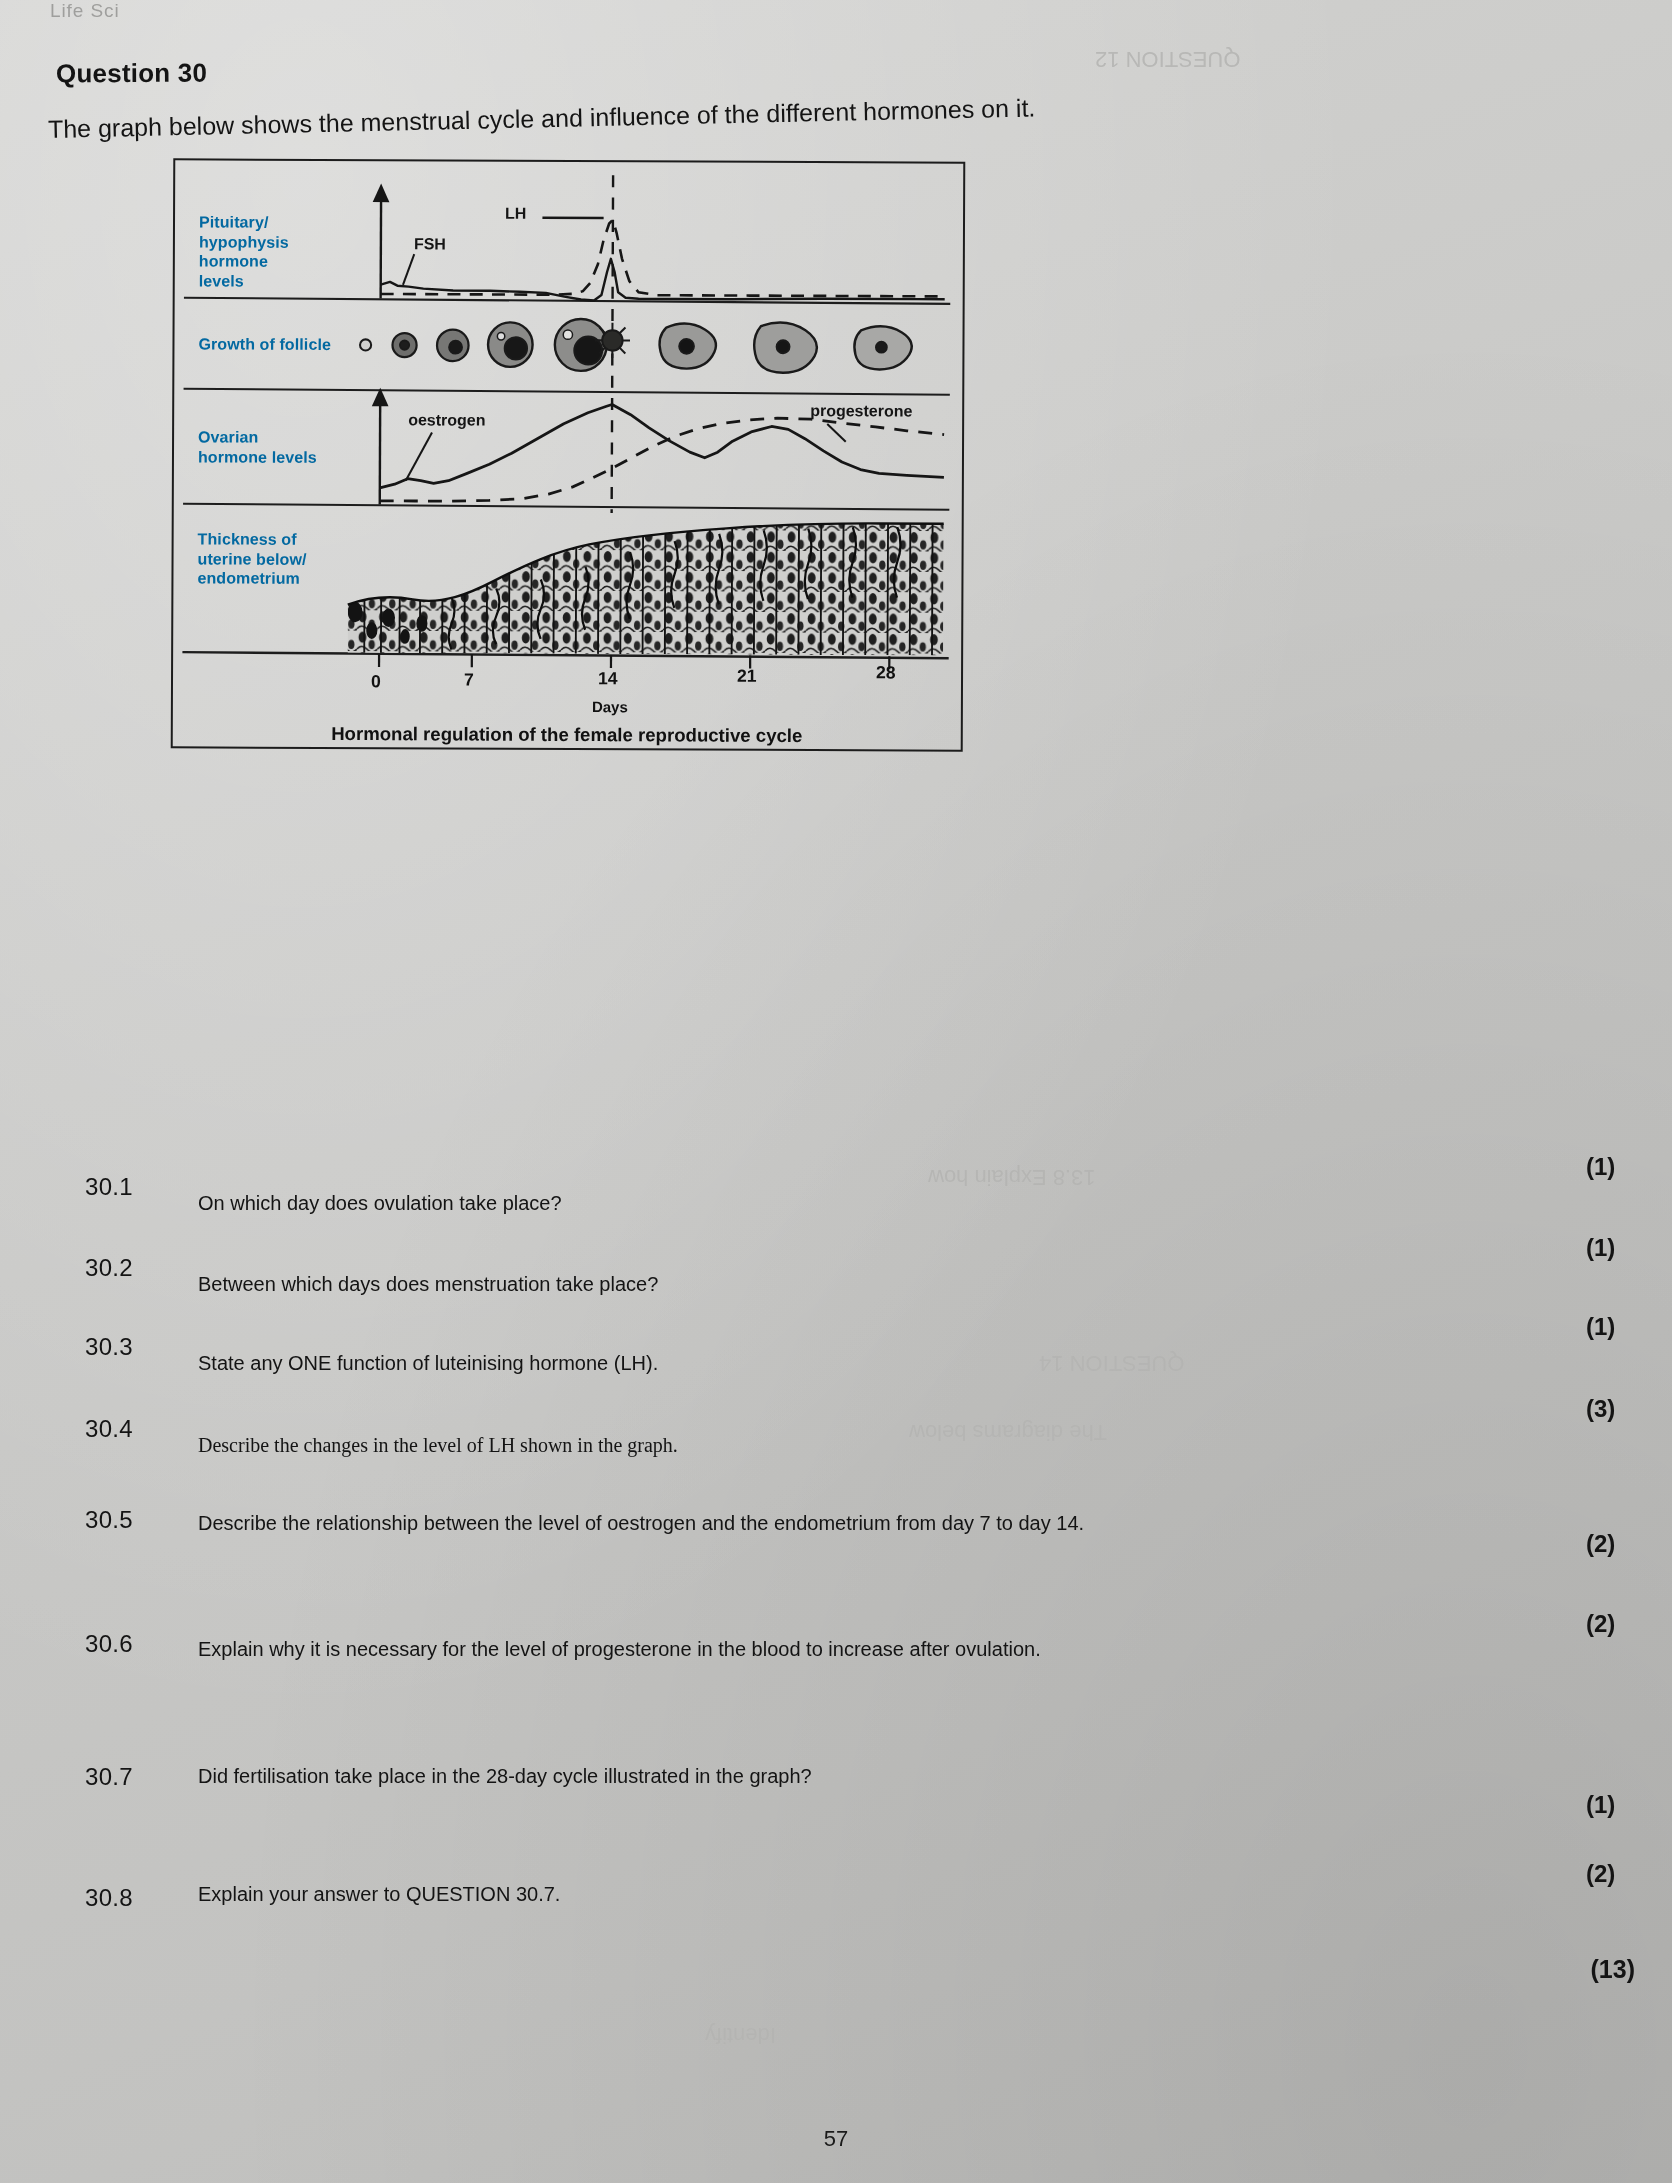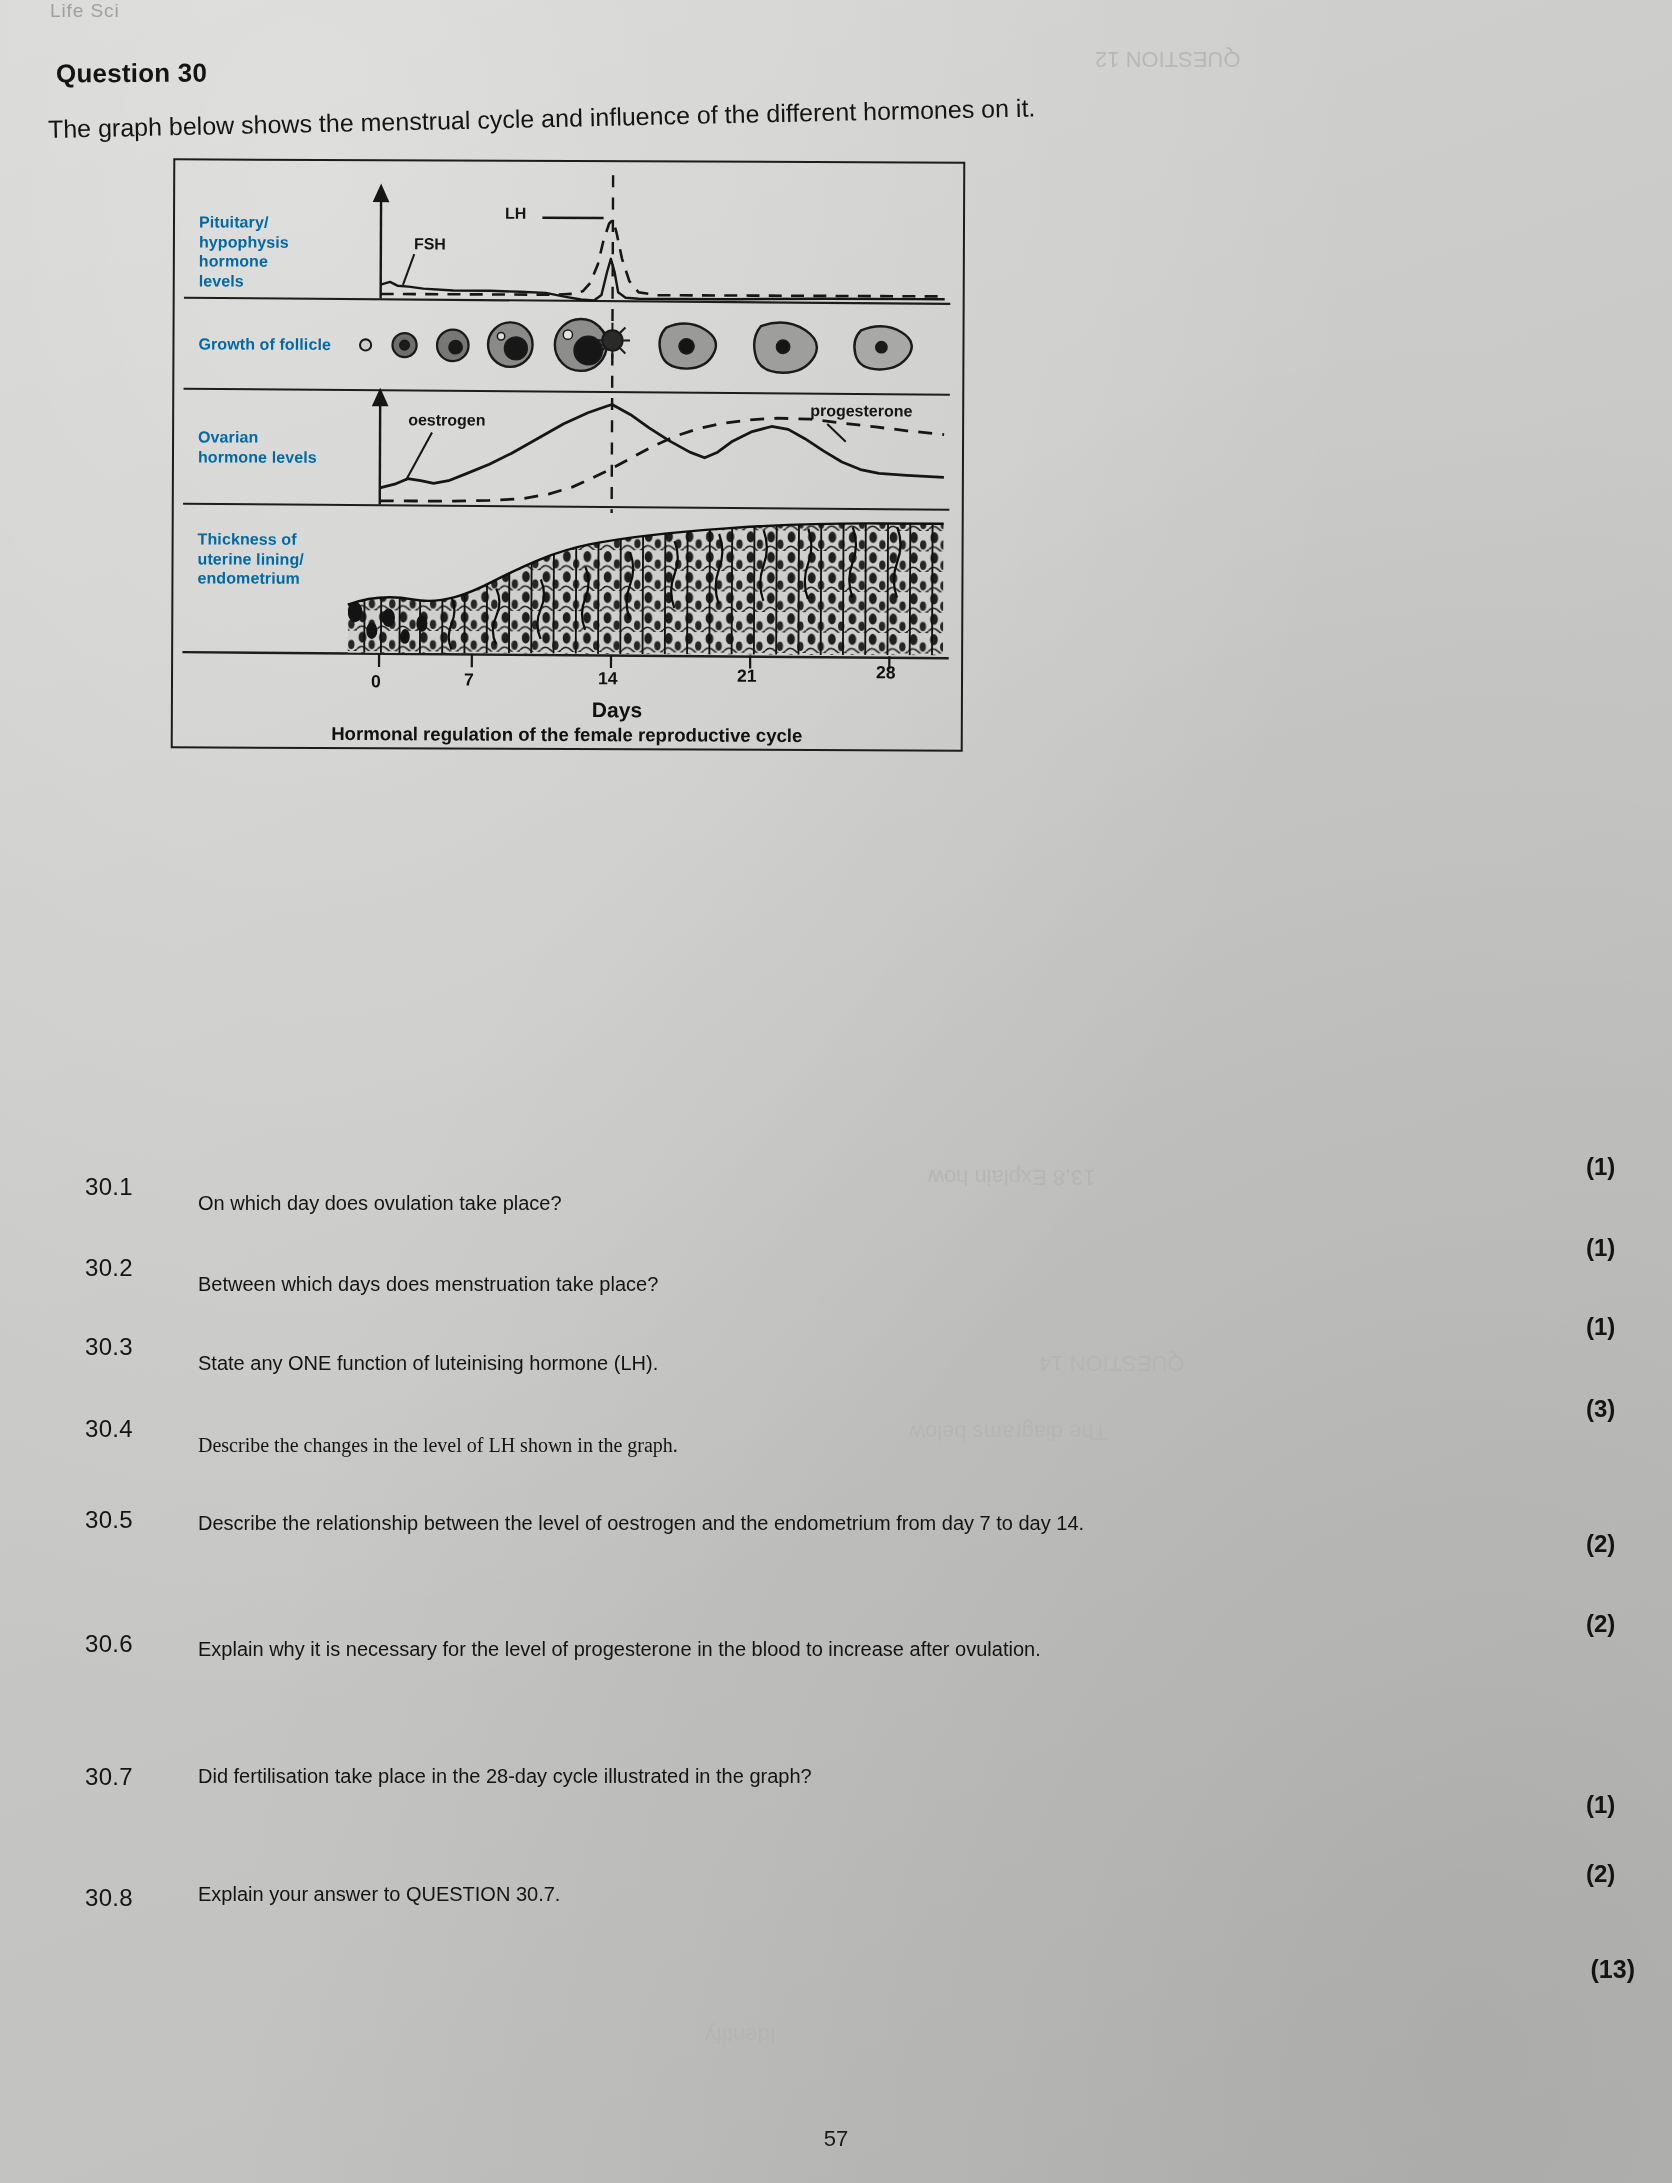--- a/index.html
+++ b/index.html
@@ -57,21 +57,21 @@
     color:#0369a1;
     letter-spacing:0.1px;
   }
   .curve-label{
     position:absolute;font-size:16px;font-weight:bold;color:#151515;
   }
   .axis-num{
     position:absolute;font-size:17.6px;font-weight:bold;color:#111;
   }
   .days-lab{
-    position:absolute;font-size:21px;font-weight:bold;color:#111;
+    position:absolute;font-size:15px;font-weight:bold;color:#111;
   }
   .fig-caption{
     position:absolute;left:0;right:0;top:527px;text-align:center;
     font-size:18.6px;font-weight:bold;color:#111;
   }
 
   
   .qrow{position:absolute;}
   .qnum{
     position:absolute;left:0;top:0;width:102px;
@@ -290,21 +290,21 @@
         <span>Growth of follicle</span>
       </div>
 
       <div class="fig-label" style="left:24px;top:267px;">
         <span>Ovarian</span><br>
         <span>hormone levels</span>
       </div>
 
       <div class="fig-label" style="left:24px;top:369px;">
         <span>Thickness of</span><br>
-        <span>uterine lining/</span><br>
+        <span>uterine below/</span><br>
         <span>endometrium</span>
       </div>
 
       <div class="curve-label" style="left:239px;top:74px;">FSH</div>
       <div class="curve-label" style="left:330px;top:43px;">LH</div>
       <div class="curve-label" style="left:234px;top:250px;">oestrogen</div>
       <div class="curve-label" style="left:636px;top:239px;">progesterone</div>
 
       <div class="axis-num" style="left:198px;top:510px;">0</div>
       <div class="axis-num" style="left:291px;top:508px;">7</div>

